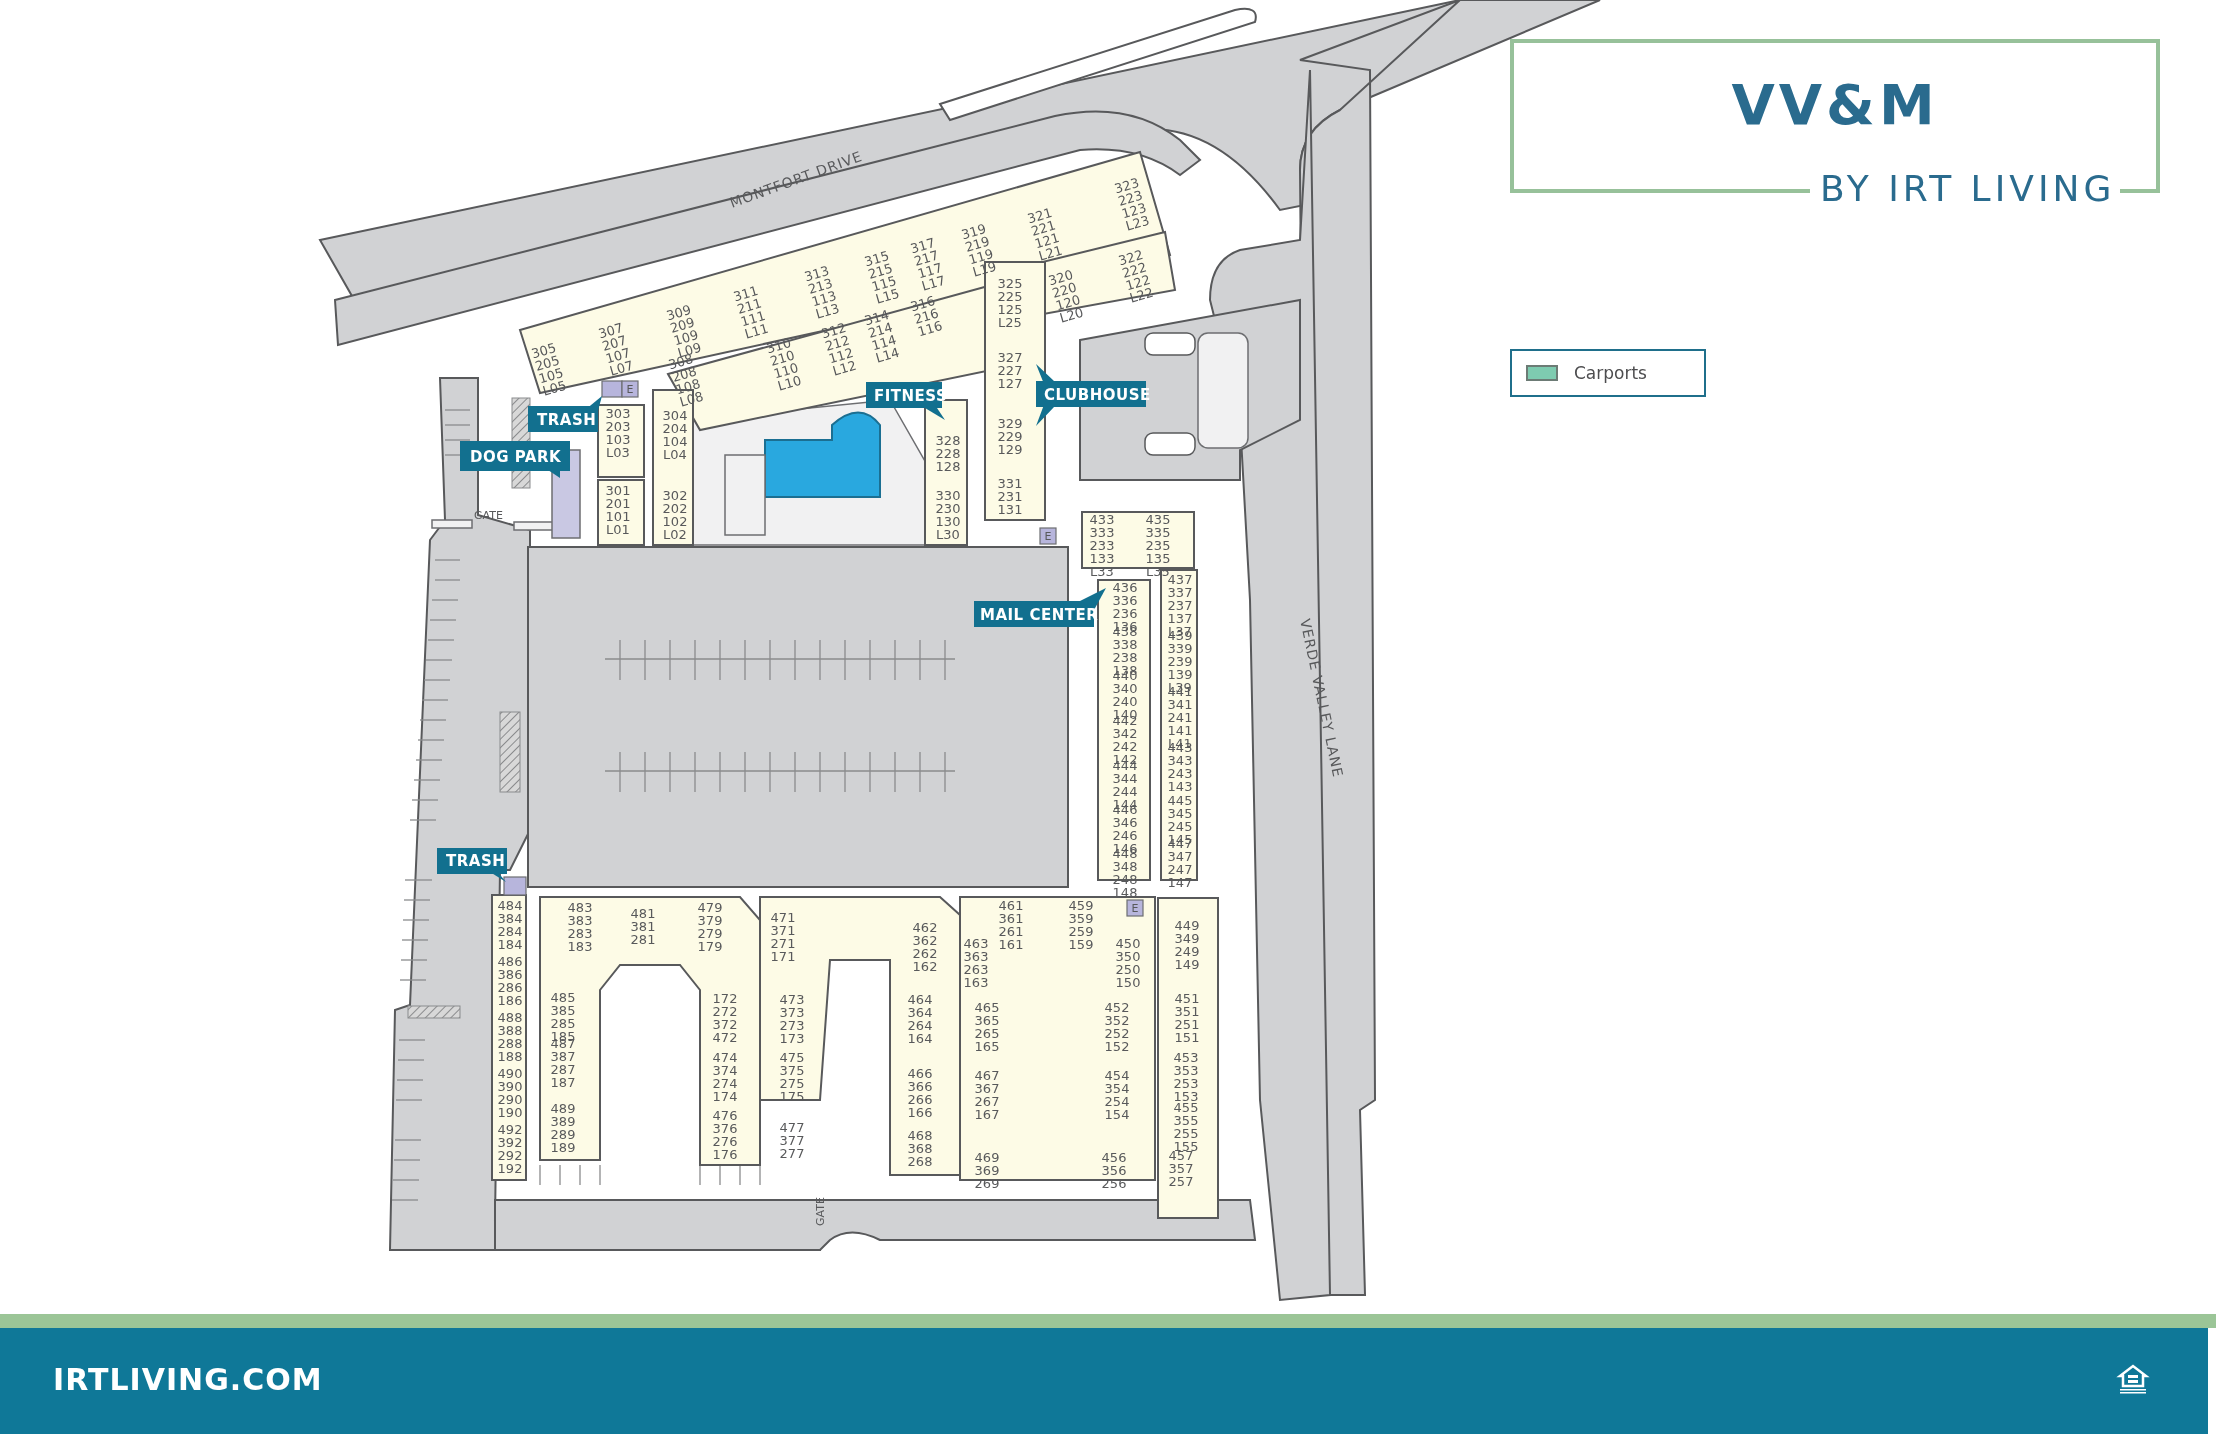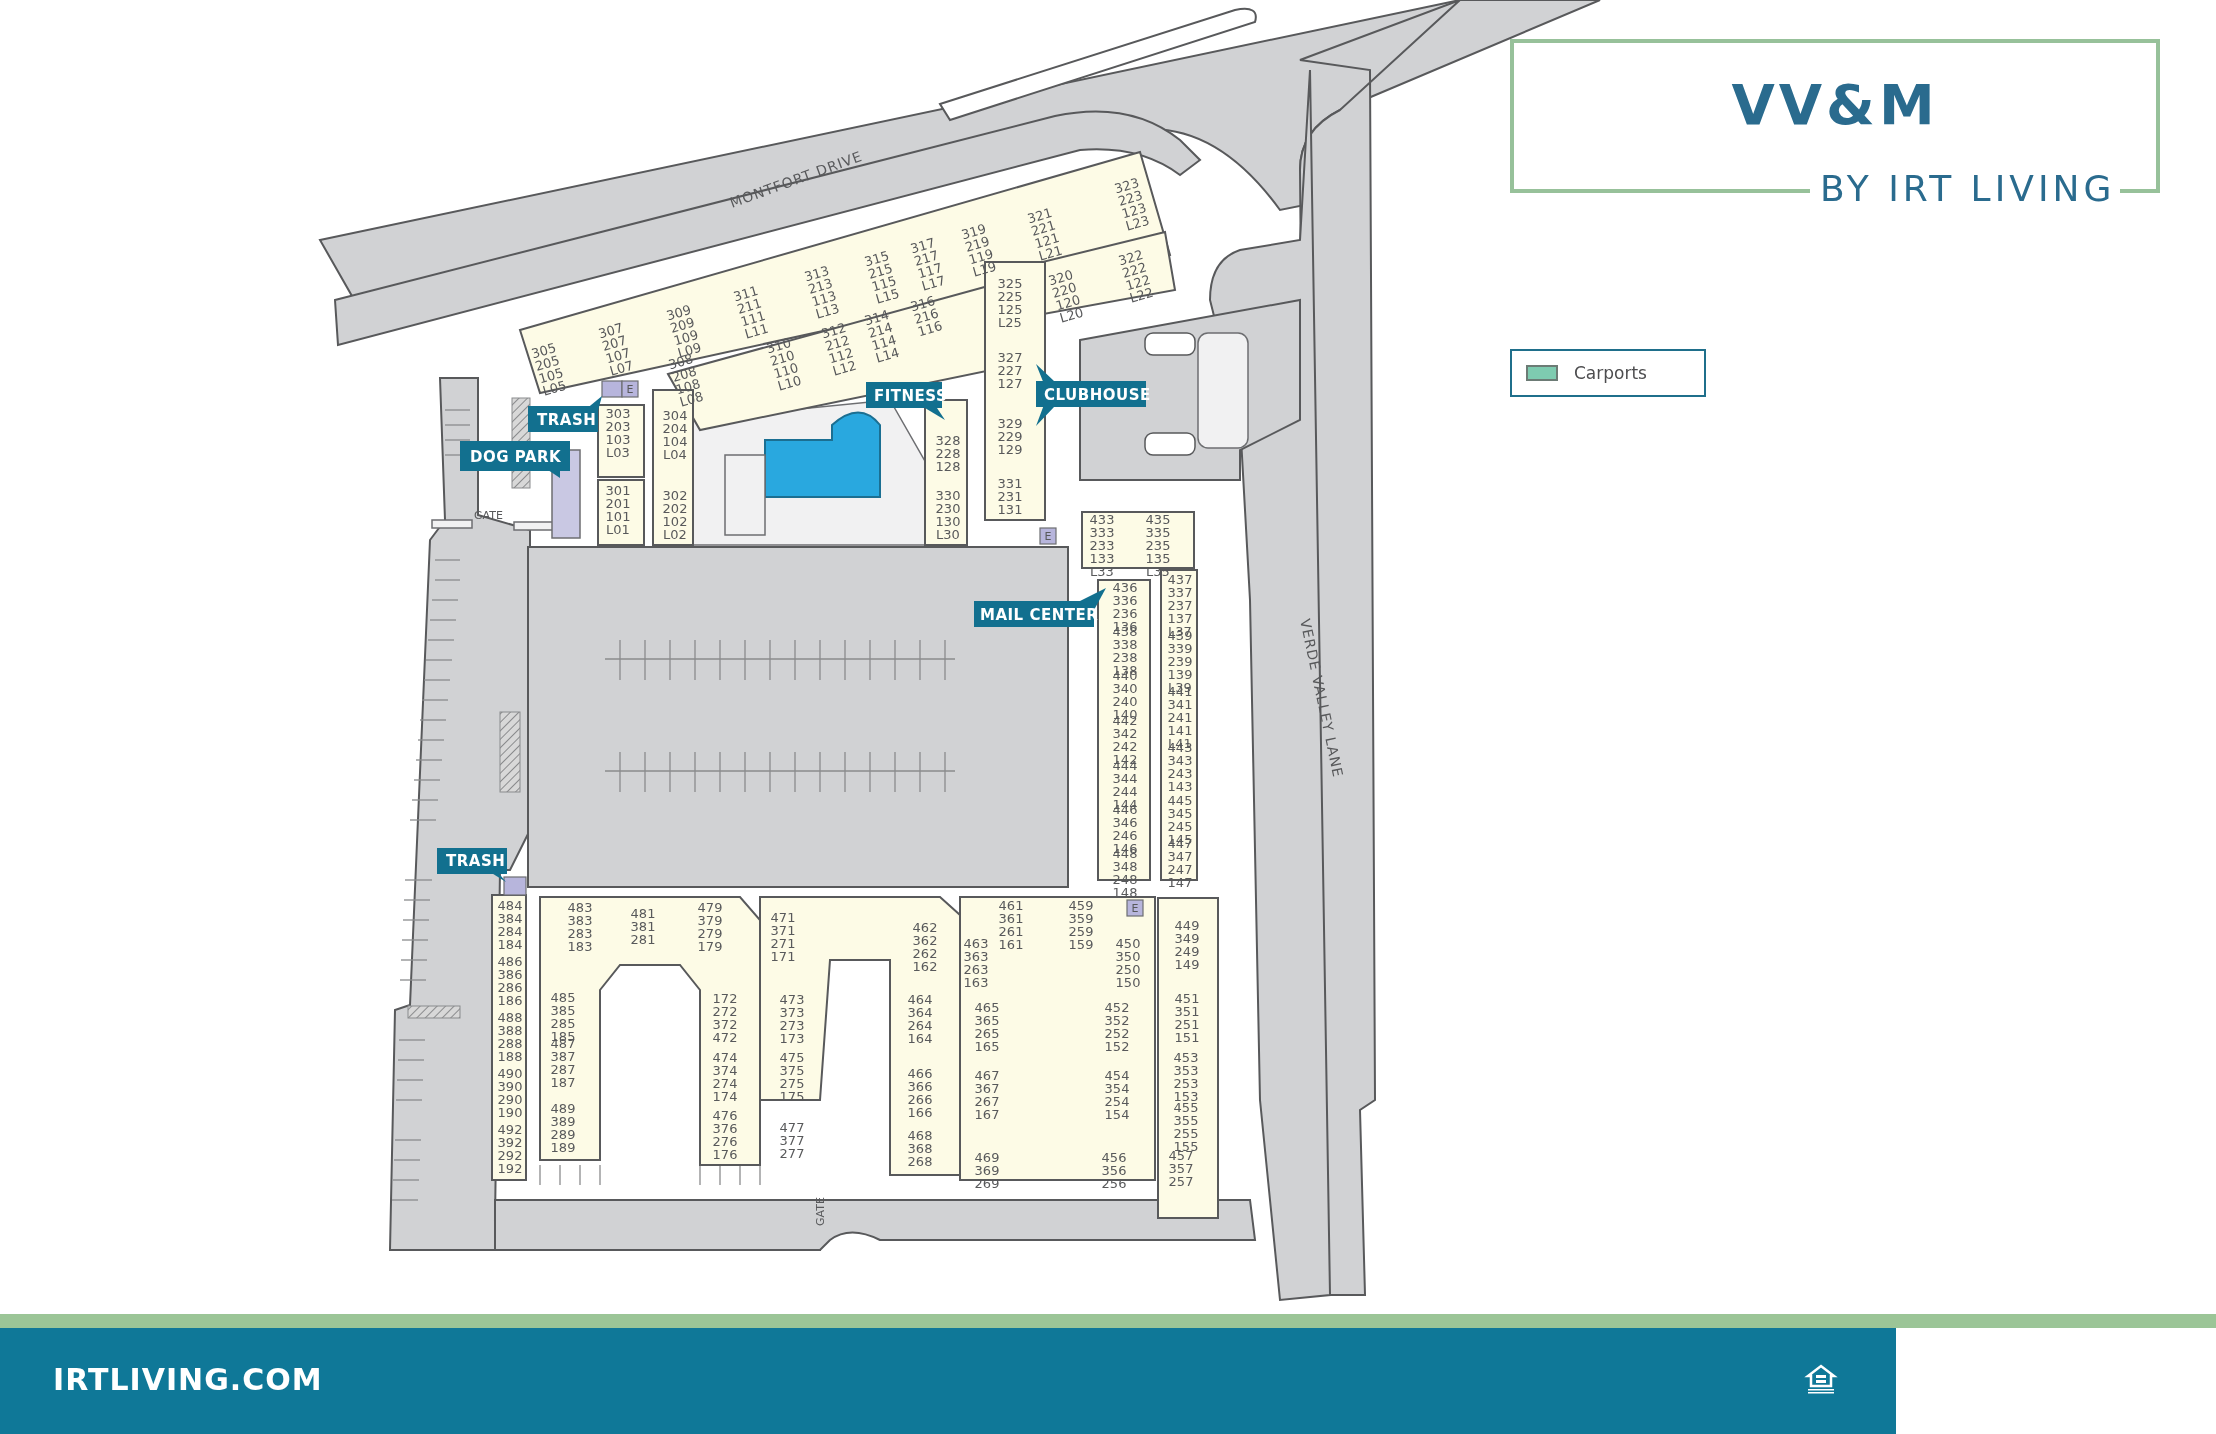--- a/index.html
+++ b/index.html
@@ -31,21 +31,21 @@
                  font-family:"DejaVu Sans", sans-serif; }
   .brand-sub { position:absolute; left:1820px; top:168px; width:300px; text-align:left;
                font-size:36px; color:#2a6b8e; letter-spacing:4px; font-family:"DejaVu Sans", sans-serif; }
 
   .legend { position:absolute; left:1510px; top:349px; width:196px; height:48px; border:2px solid #1f6f8b;
             box-sizing:border-box; display:flex; align-items:center; }
   .legend-swatch { width:32px; height:16px; background:#7ecbb0; border:2px solid #6c7b75; margin-left:14px; box-sizing:border-box; }
   .legend-label { margin-left:16px; font-size:17px; color:#4d4d4f; font-family:"DejaVu Sans", sans-serif; }
 
   .footer-stripe { position:absolute; left:0; top:1314px; width:2216px; height:14px; background:#9bc597; }
-  .footer { position:absolute; left:0; top:1328px; width:1896px; height:106px; background:#0f7898; }
+  .footer { position:absolute; left:0; top:1328px; width:2208px; height:106px; background:#0f7898; }
   .footer-url { position:absolute; left:53px; top:34px; font-size:30px; font-weight:bold; color:#ffffff;
                 letter-spacing:1px; font-family:"DejaVu Sans", sans-serif; }
   .eho { position:absolute; right:58px; top:34px; width:34px; height:34px; }
 </style>
 </head>
 <body>
 
 <svg id="map" viewBox="0 0 2216 1315" xmlns="http://www.w3.org/2000/svg">
   <defs>
     <pattern id="hatch" width="6" height="6" patternUnits="userSpaceOnUse" patternTransform="rotate(45)">

